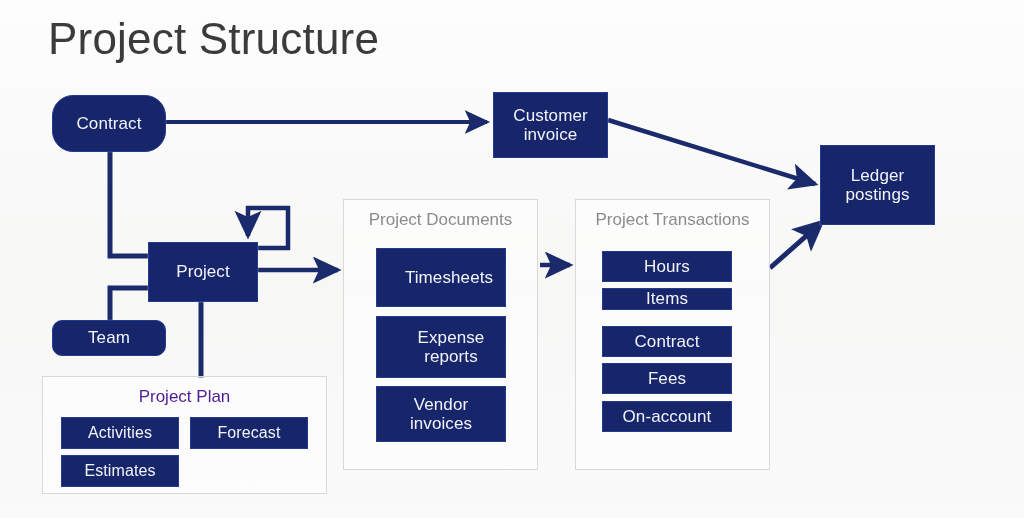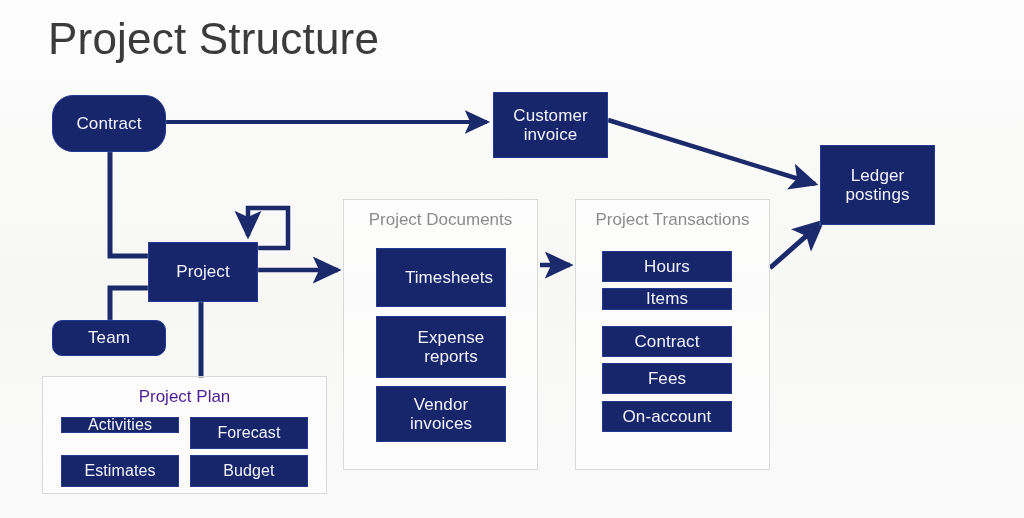--- a/index.html
+++ b/index.html
@@ -139,24 +139,23 @@
   <div class="node" style="left:820px; top:145px; width:115px; height:80px; white-space:pre-line;">Ledger
 postings</div>
 
   <div class="node" style="left:148px; top:242px; width:110px; height:60px;">Project</div>
 
   <div class="node" style="left:52px;  top:320px; width:114px; height:36px;border-radius:10px;">Team</div>
 
   <div class="group" style="left:42px; top:376px; width:285px; height:118px;">
     <div class="group-title plan-title">Project Plan</div>
 
-    <div class="node small" style="left:18px;  top:40px;  width:118px; height:16px;">Activities</div>
+    <div class="node small" style="left:18px;  top:40px;  width:118px; height:32px;">Activities</div>
     <div class="node small" style="left:147px; top:40px;  width:118px; height:32px;">Forecast</div>
     <div class="node small" style="left:18px;  top:78px;  width:118px; height:32px;">Estimates</div>
-    <div class="node small" style="left:147px; top:78px;  width:118px; height:32px;">Budget</div>
   </div>
 
   <div class="group" style="left:343px; top:199px; width:195px; height:271px;">
     <div class="group-title">Project Documents</div>
 
     <div class="node" style="left:32px; top:48px;  width:130px; height:59px;padding-left:16px;">Timesheets</div>
     <div class="node" style="left:32px; top:116px; width:130px; height:62px; white-space:pre-line;padding-left:20px;">Expense
 reports</div>
     <div class="node" style="left:32px; top:186px; width:130px; height:56px; white-space:pre-line;">Vendor
 invoices</div>

